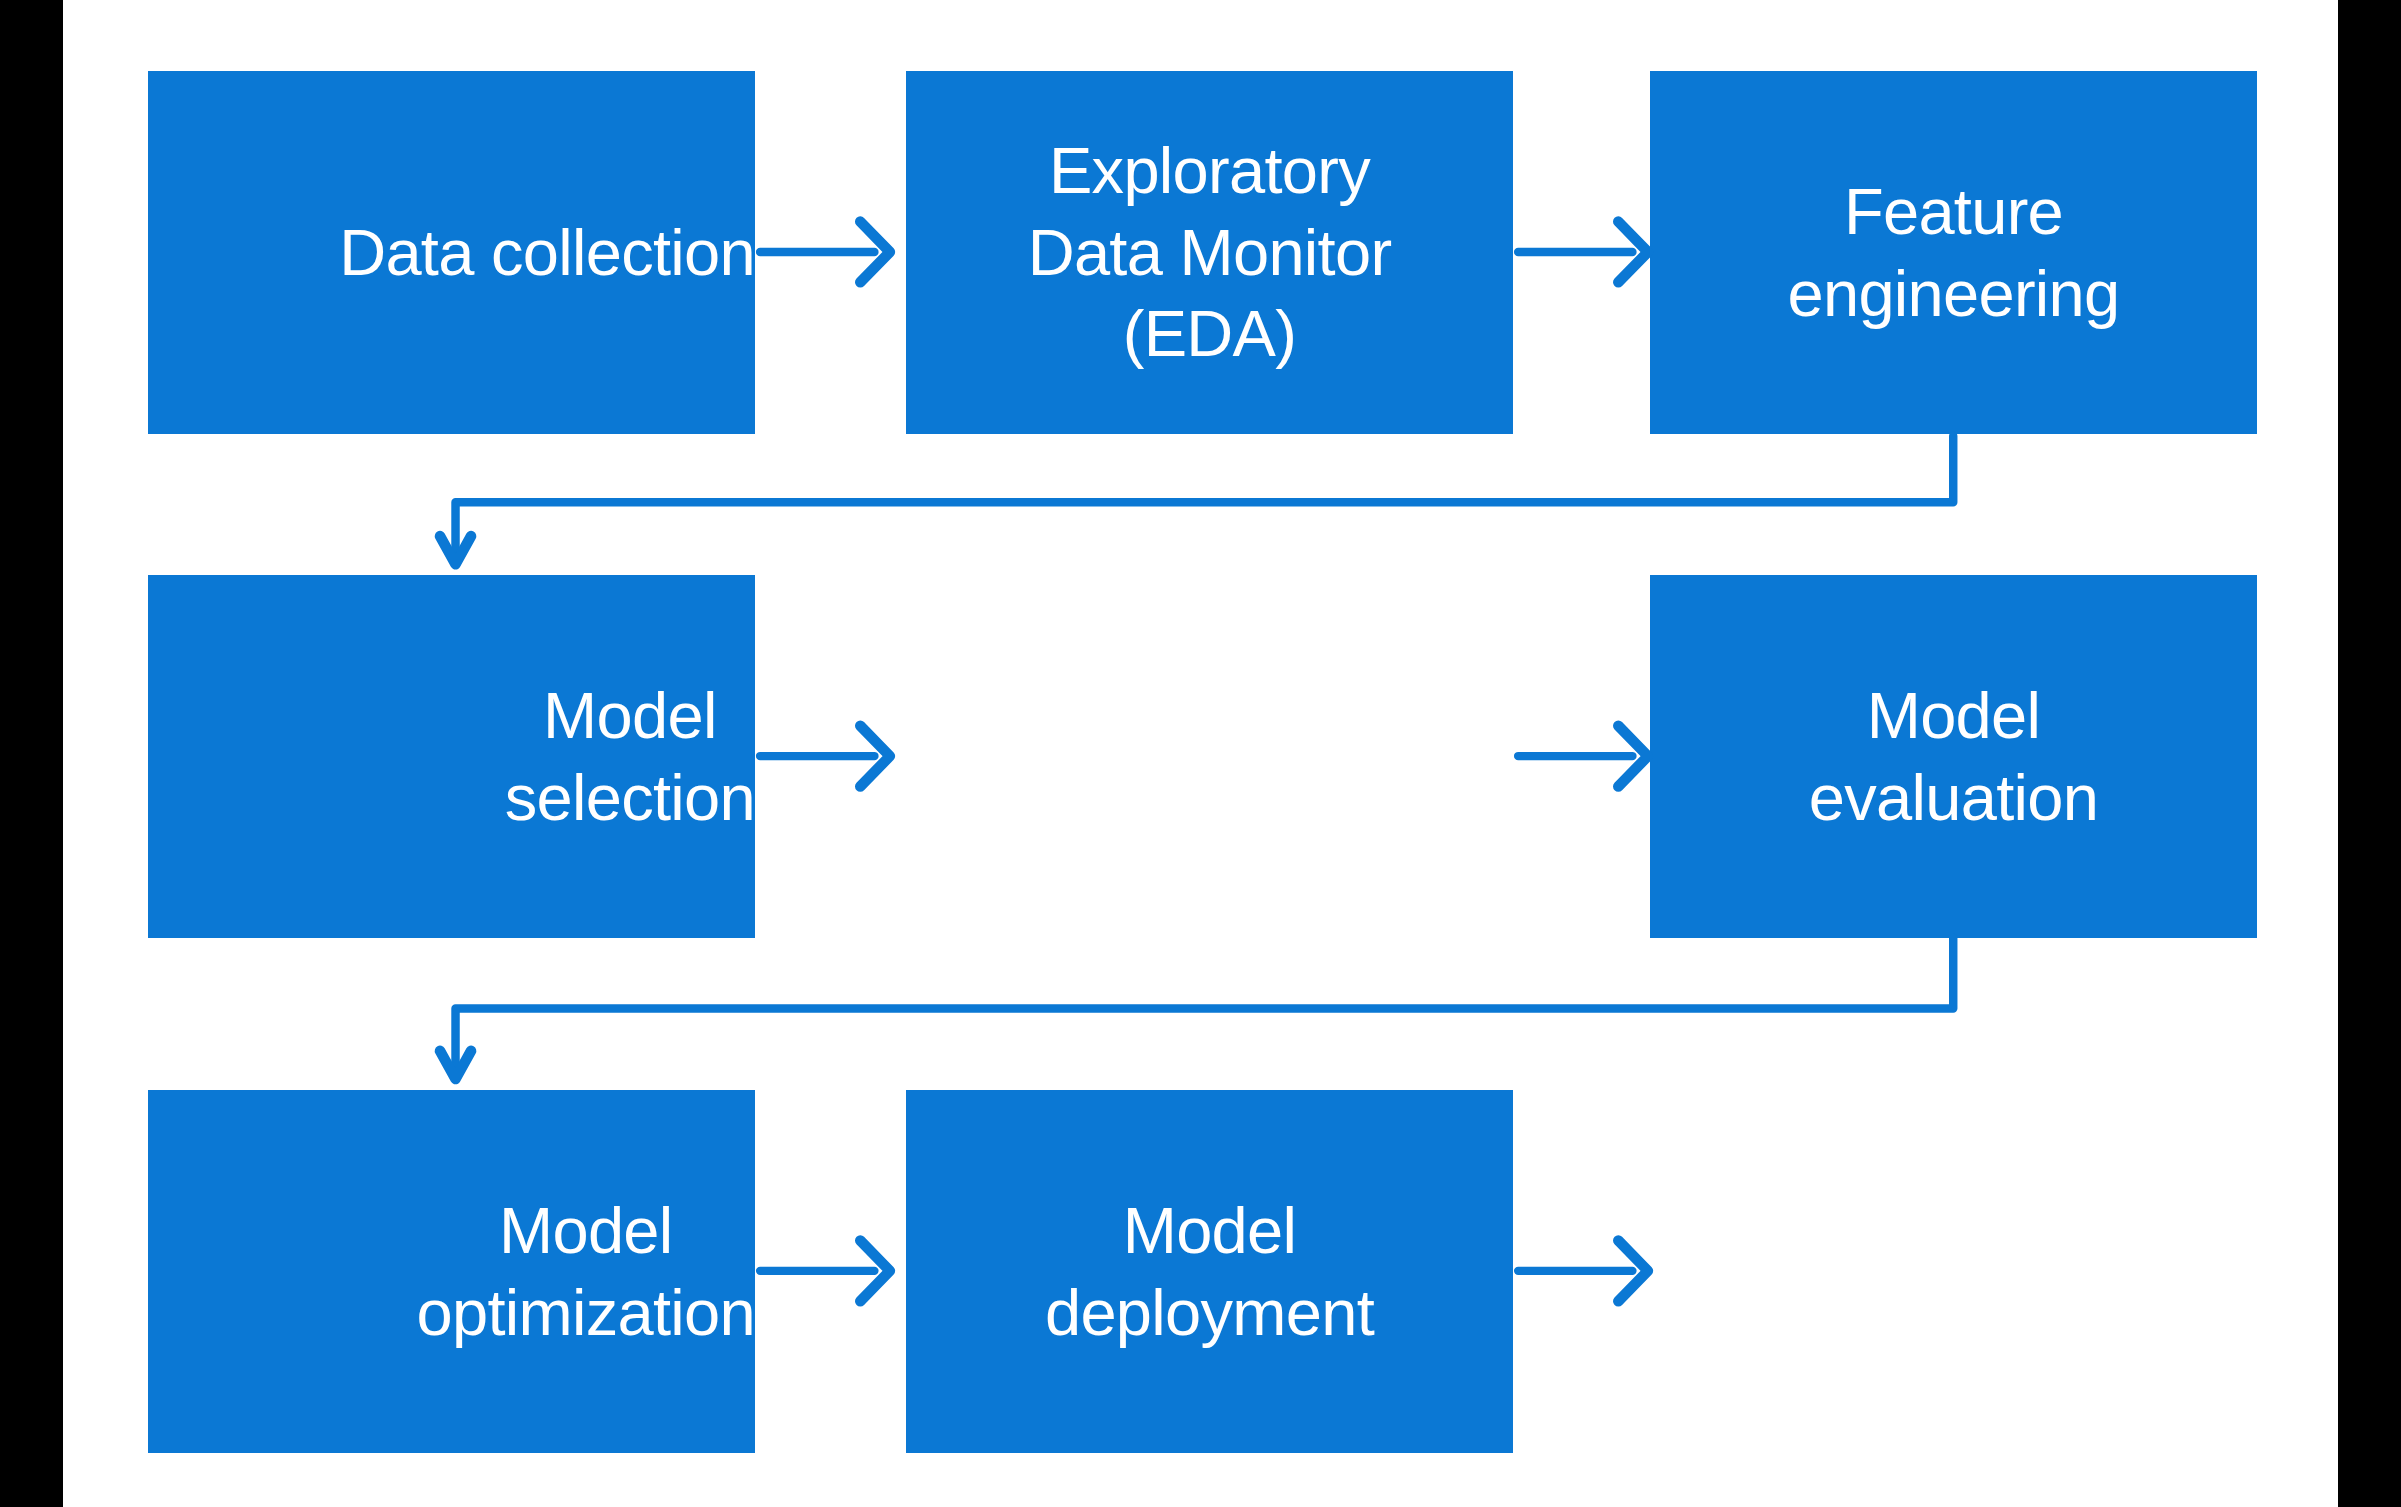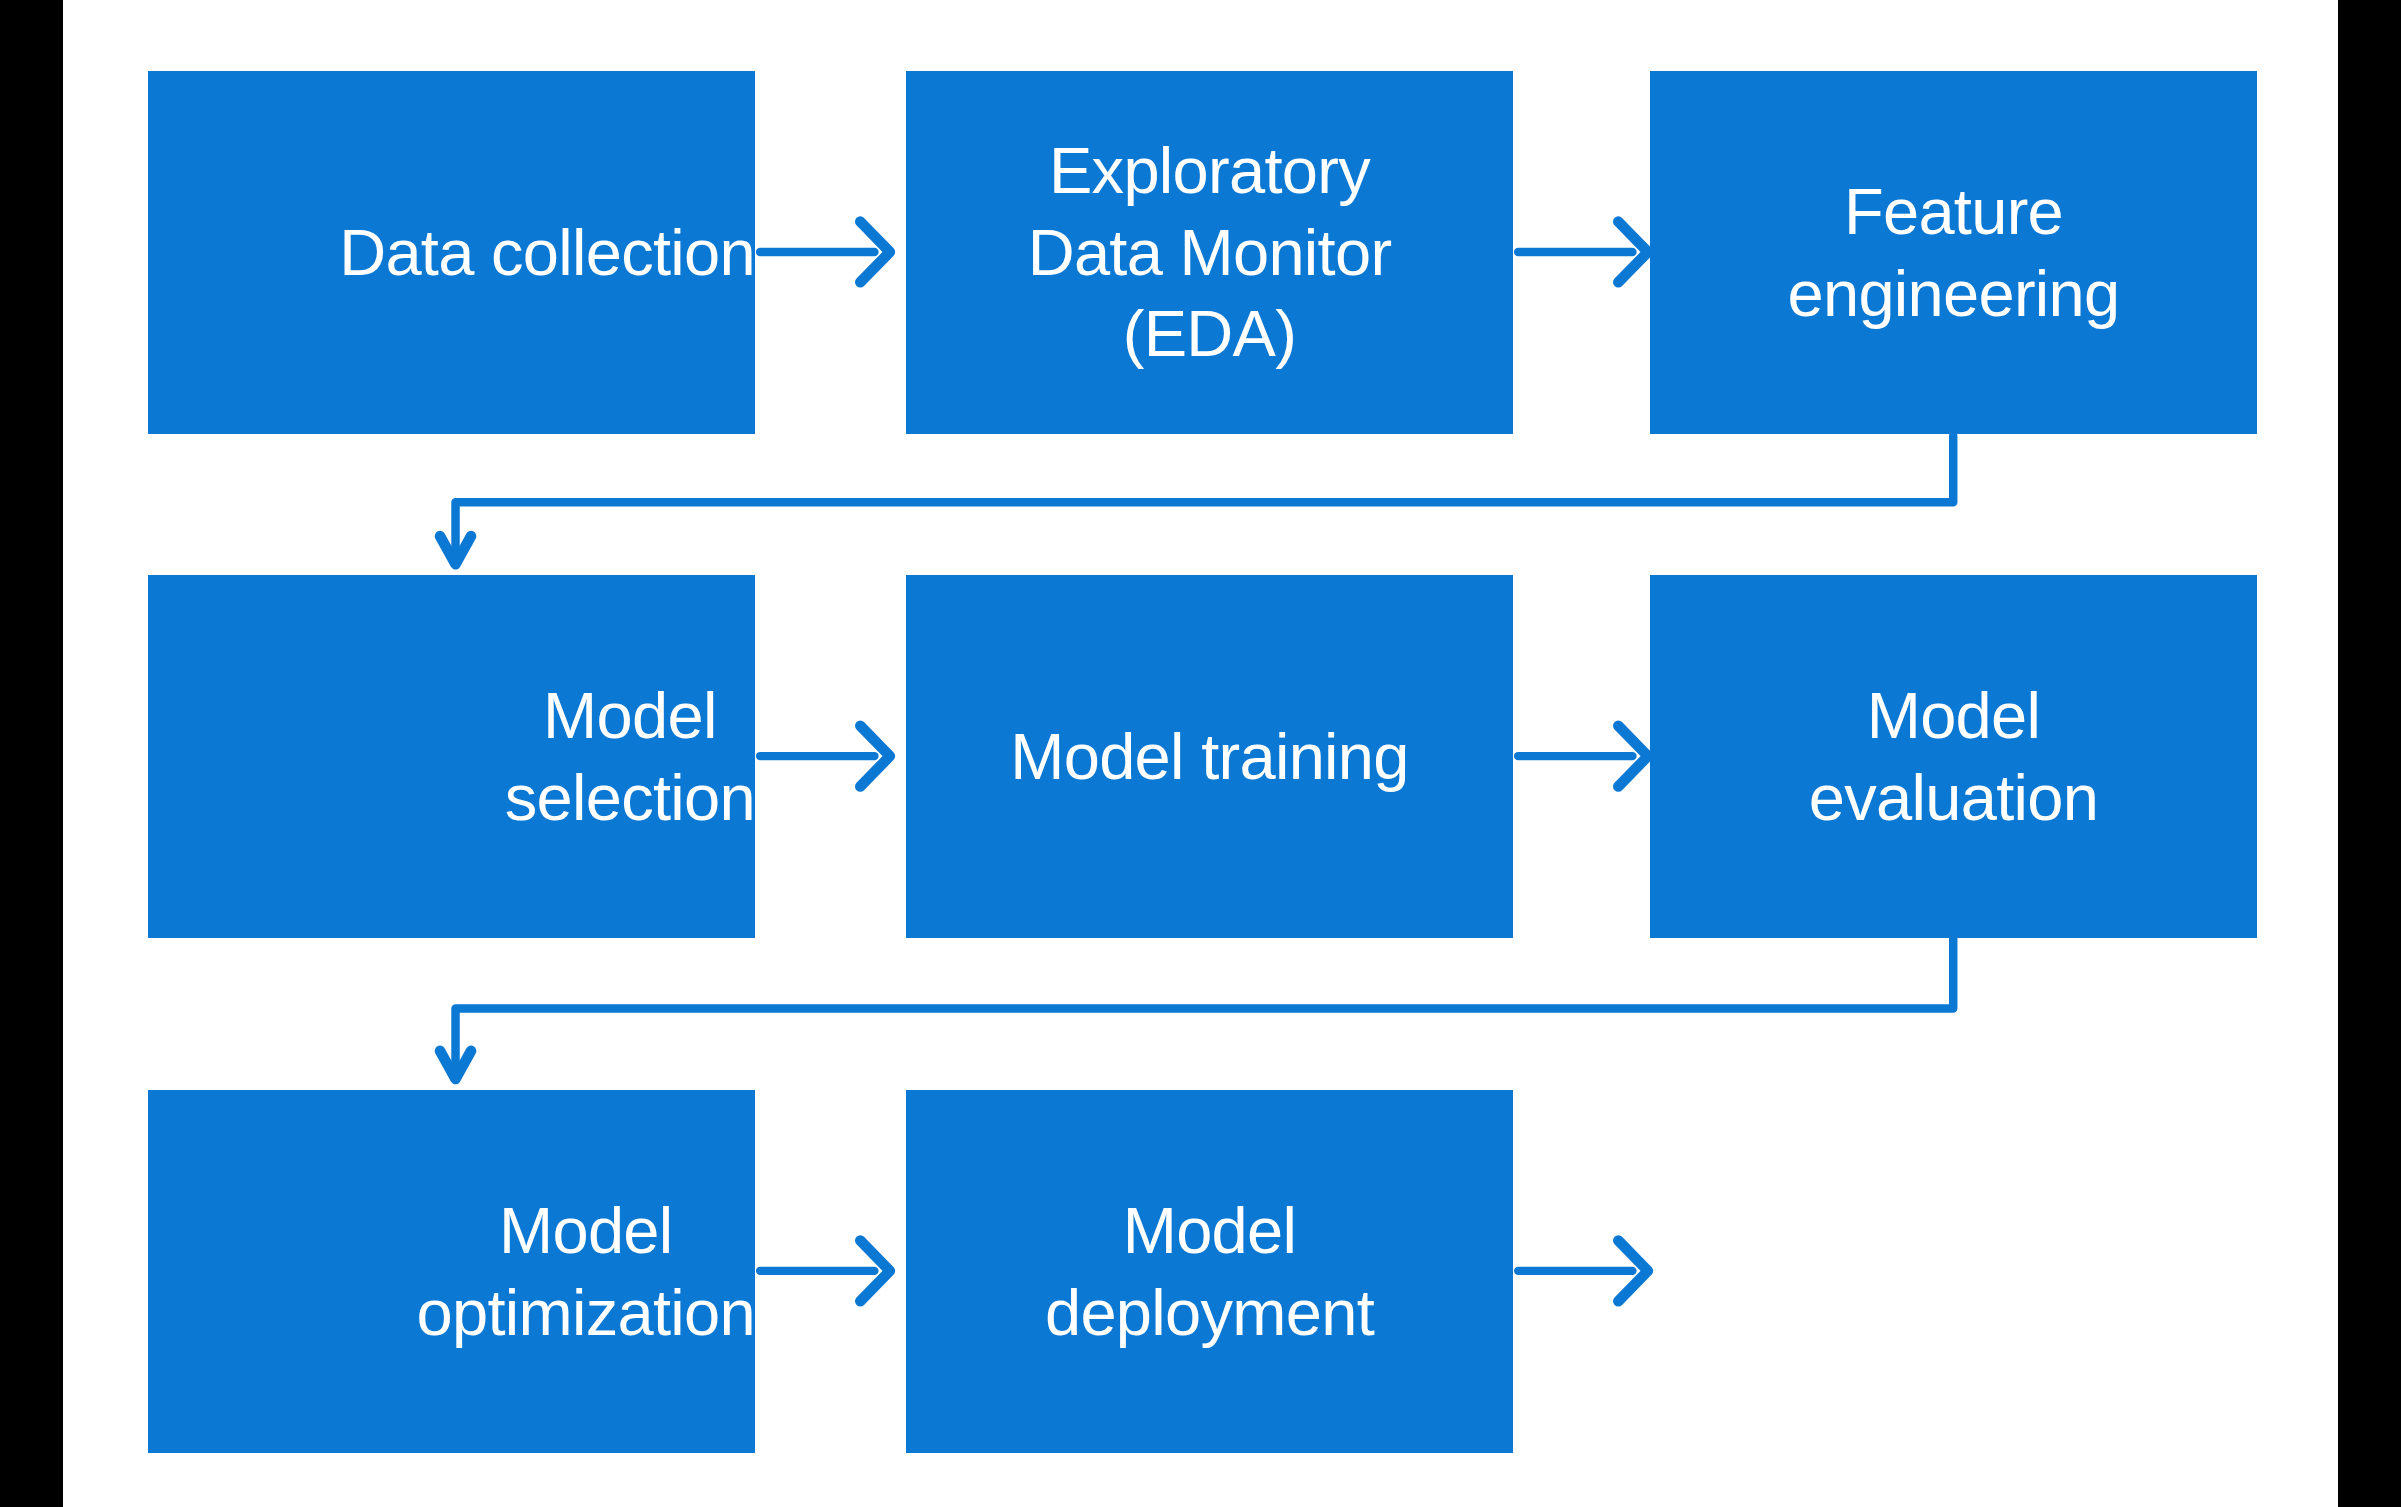--- a/index.html
+++ b/index.html
@@ -82,23 +82,20 @@
   </div>
   <div class="node r1 c3">
     <span>Feature
 engineering</span>
   </div>
 
   <div class="node r2 c1">
     <span>Model
 selection</span>
   </div>
-  <div class="node r2 c2">
-    <span>Model training</span>
-  </div>
   <div class="node r2 c3">
     <span>Model
 evaluation</span>
   </div>
 
   <div class="node r3 c1">
     <span>Model
 optimization</span>
   </div>
   <div class="node r3 c2">

